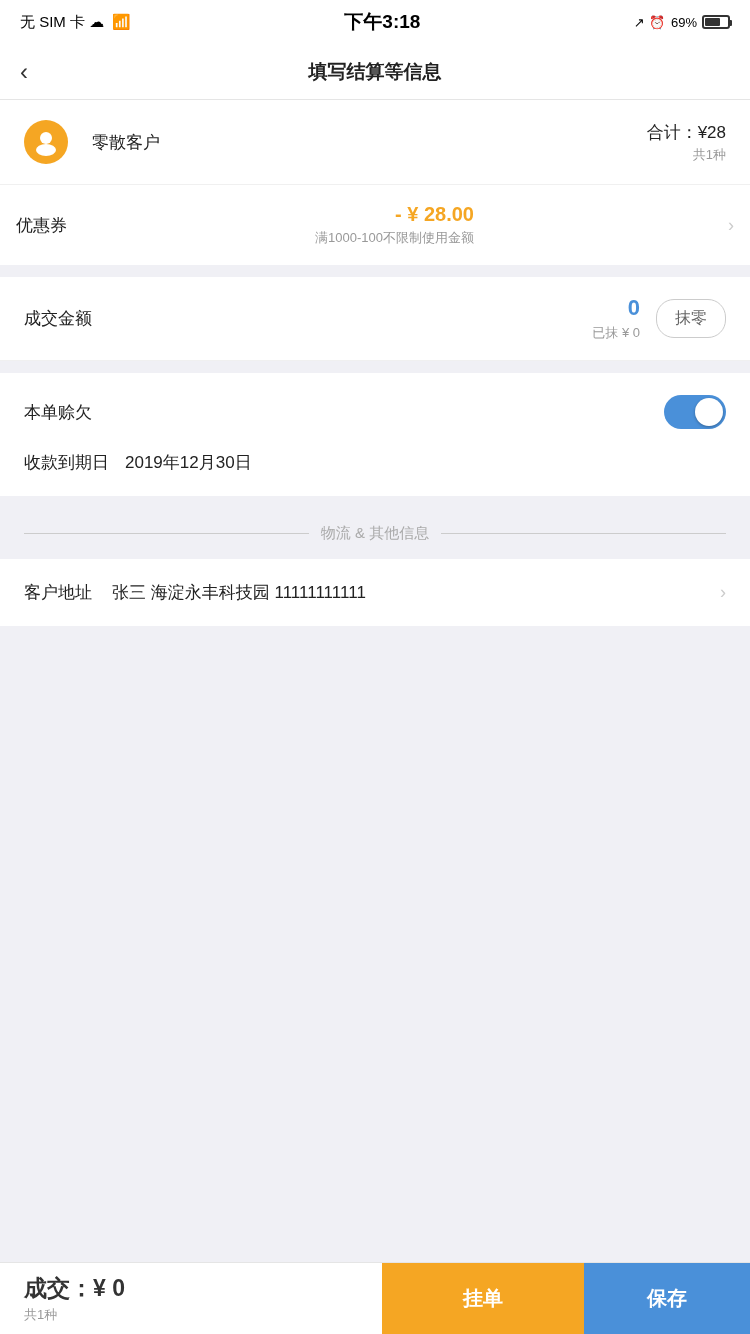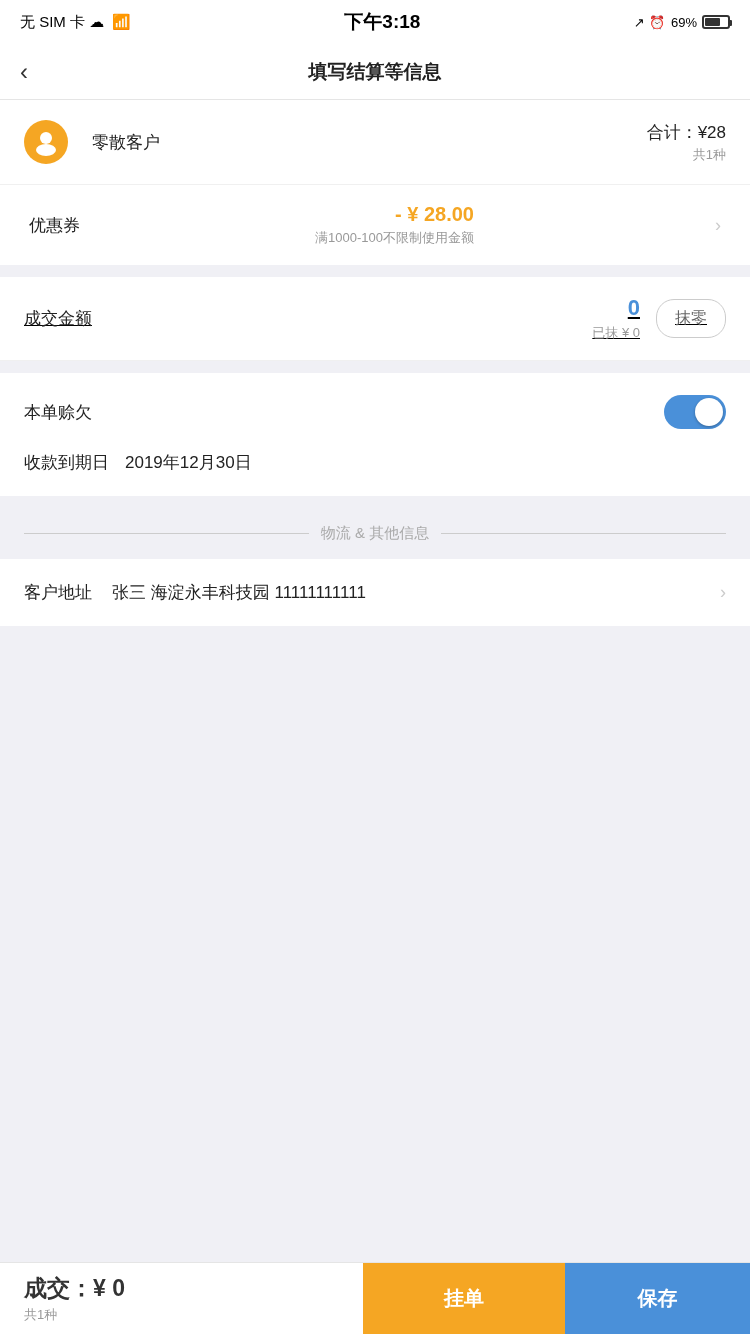--- a/index.html
+++ b/index.html
@@ -95,39 +95,38 @@
     .customer-name { font-size: 17px; color: #222; font-weight: 500; }
     .customer-right { text-align: right; }
     .total-amount { font-size: 17px; color: #222; font-weight: 500; }
     .total-count { font-size: 13px; color: #999; margin-top: 2px; }
 
     
     .coupon-row {
       display: flex;
       align-items: center;
       justify-content: space-between;
-      padding: 18px 29px;
+      padding: 18px 16px;
       border-top: 1px solid #f0f0f0;
     }
     .row-label { font-size: 17px; color: #222; }
     .coupon-right {
       display: flex;
       flex-direction: column;
       align-items: flex-end;
       gap: 3px;
     }
     .coupon-discount { font-size: 20px; color: #f5a623; font-weight: 600; }
     .coupon-desc { font-size: 13px; color: #999; }
     .chevron { font-size: 18px; color: #ccc; margin-left: 6px; }
 
     
     .deal-section {
       background: #fff;
       margin-bottom: 12px;
-      text-decoration: underline;
     }
     .deal-row {
       display: flex;
       align-items: center;
       justify-content: space-between;
       padding: 18px 24px;
       border-bottom: 1px solid #f0f0f0;
     }
     .deal-right {
       display: flex;
@@ -275,21 +274,21 @@
     .bottom-deal span { font-size: 23px; font-weight: 600; }
     .bottom-count { font-size: 13px; color: #999; margin-top: 2px; }
     .btn-hold {
       width: 202px; height: 72px;
       background: #f5a623;
       display: flex; align-items: center; justify-content: center;
       font-size: 20px; font-weight: 600; color: #fff;
       cursor: pointer;
     }
     .btn-save {
-      width: 185px; height: 72px;
+      width: 166px; height: 72px;
       background: #4a90d9;
       display: flex; align-items: center; justify-content: center;
       font-size: 20px; font-weight: 600; color: #fff;
       cursor: pointer;
       text-align: right;
     }
   </style>
 </head>
 <body>
 

